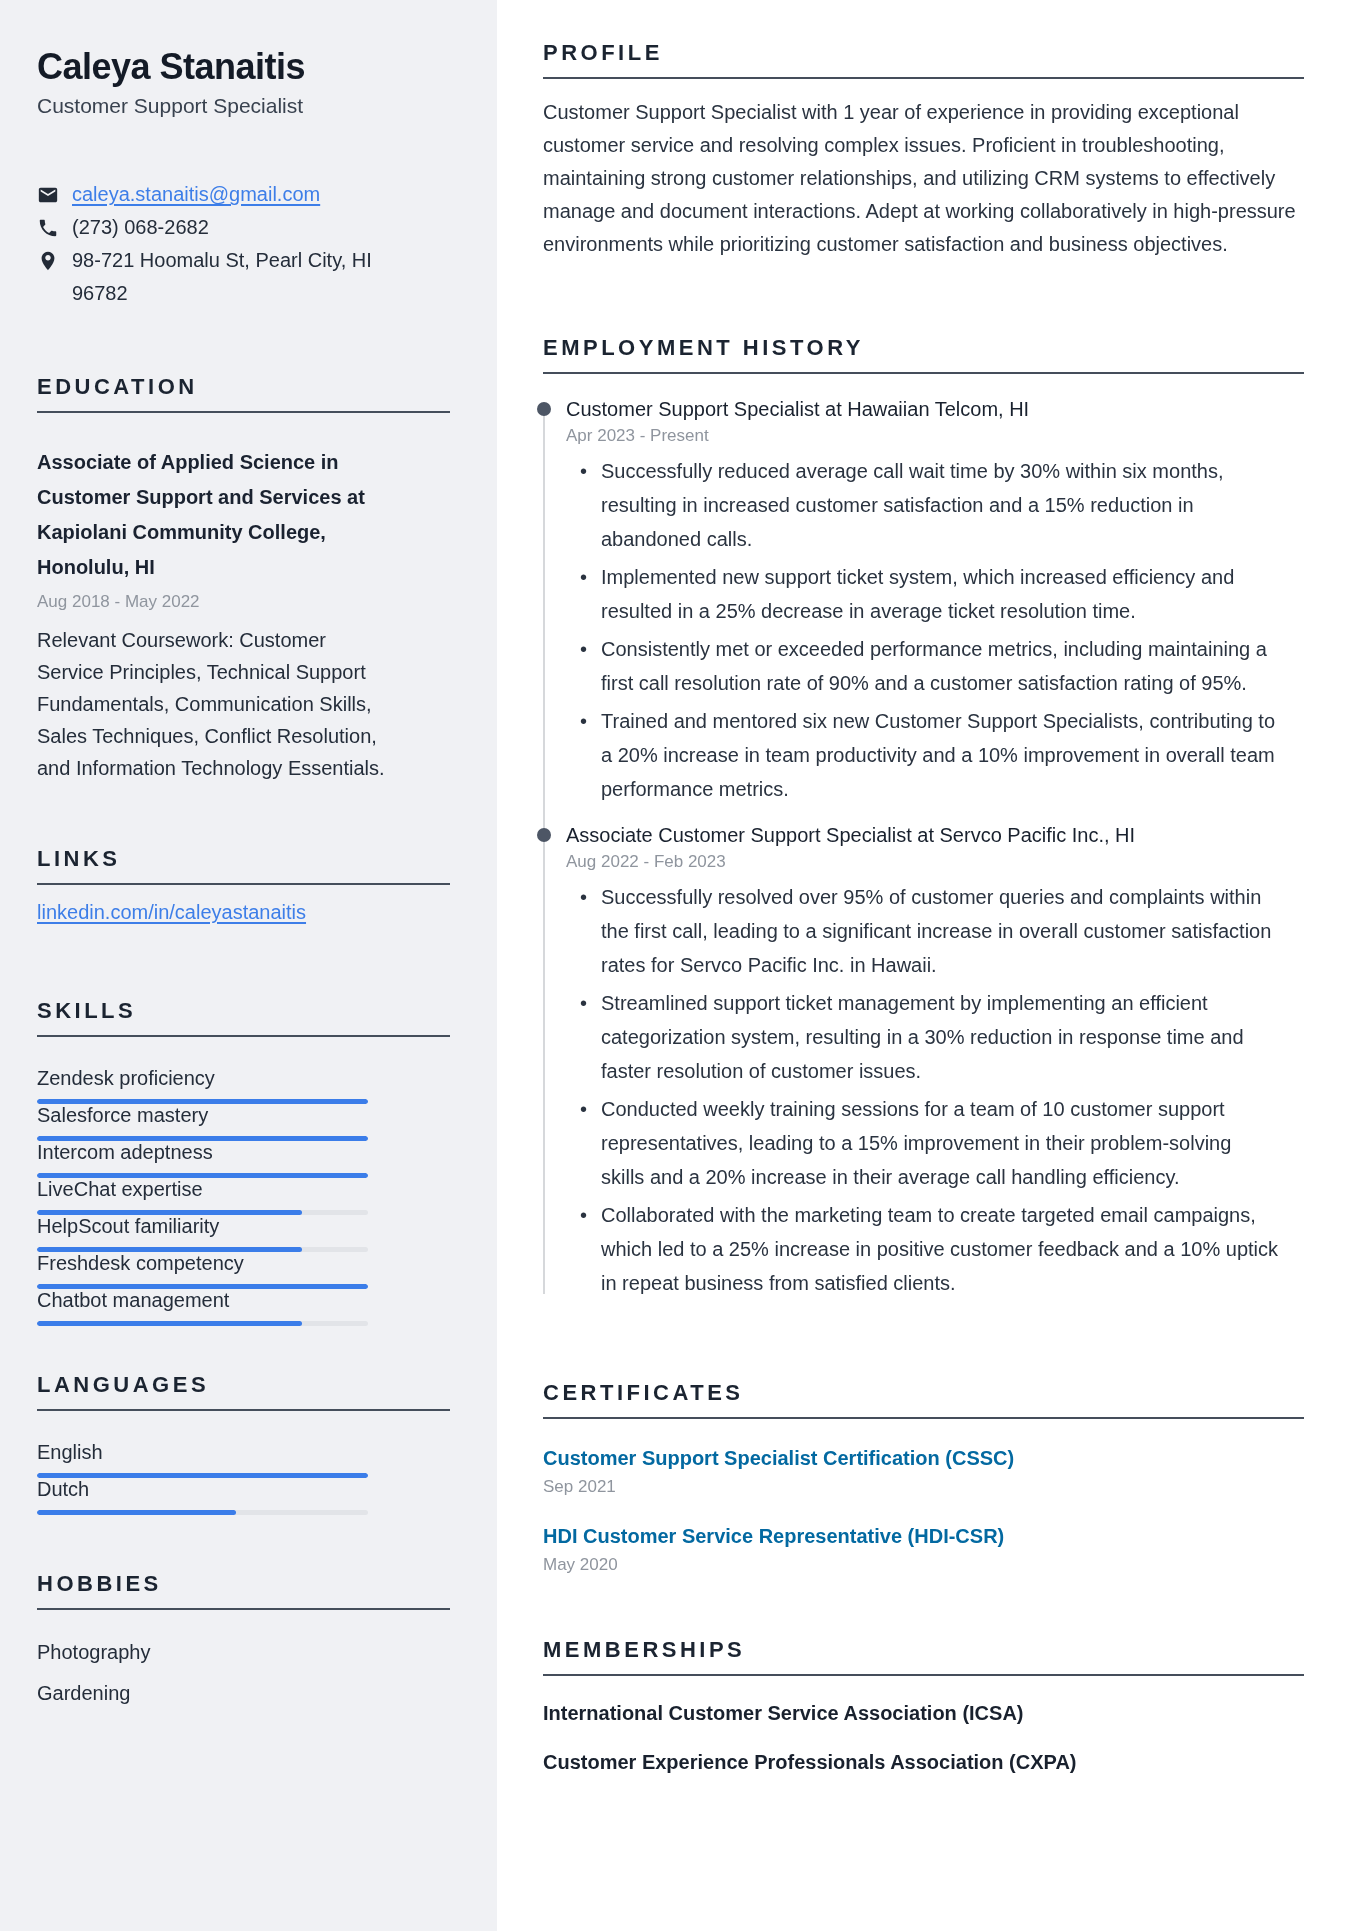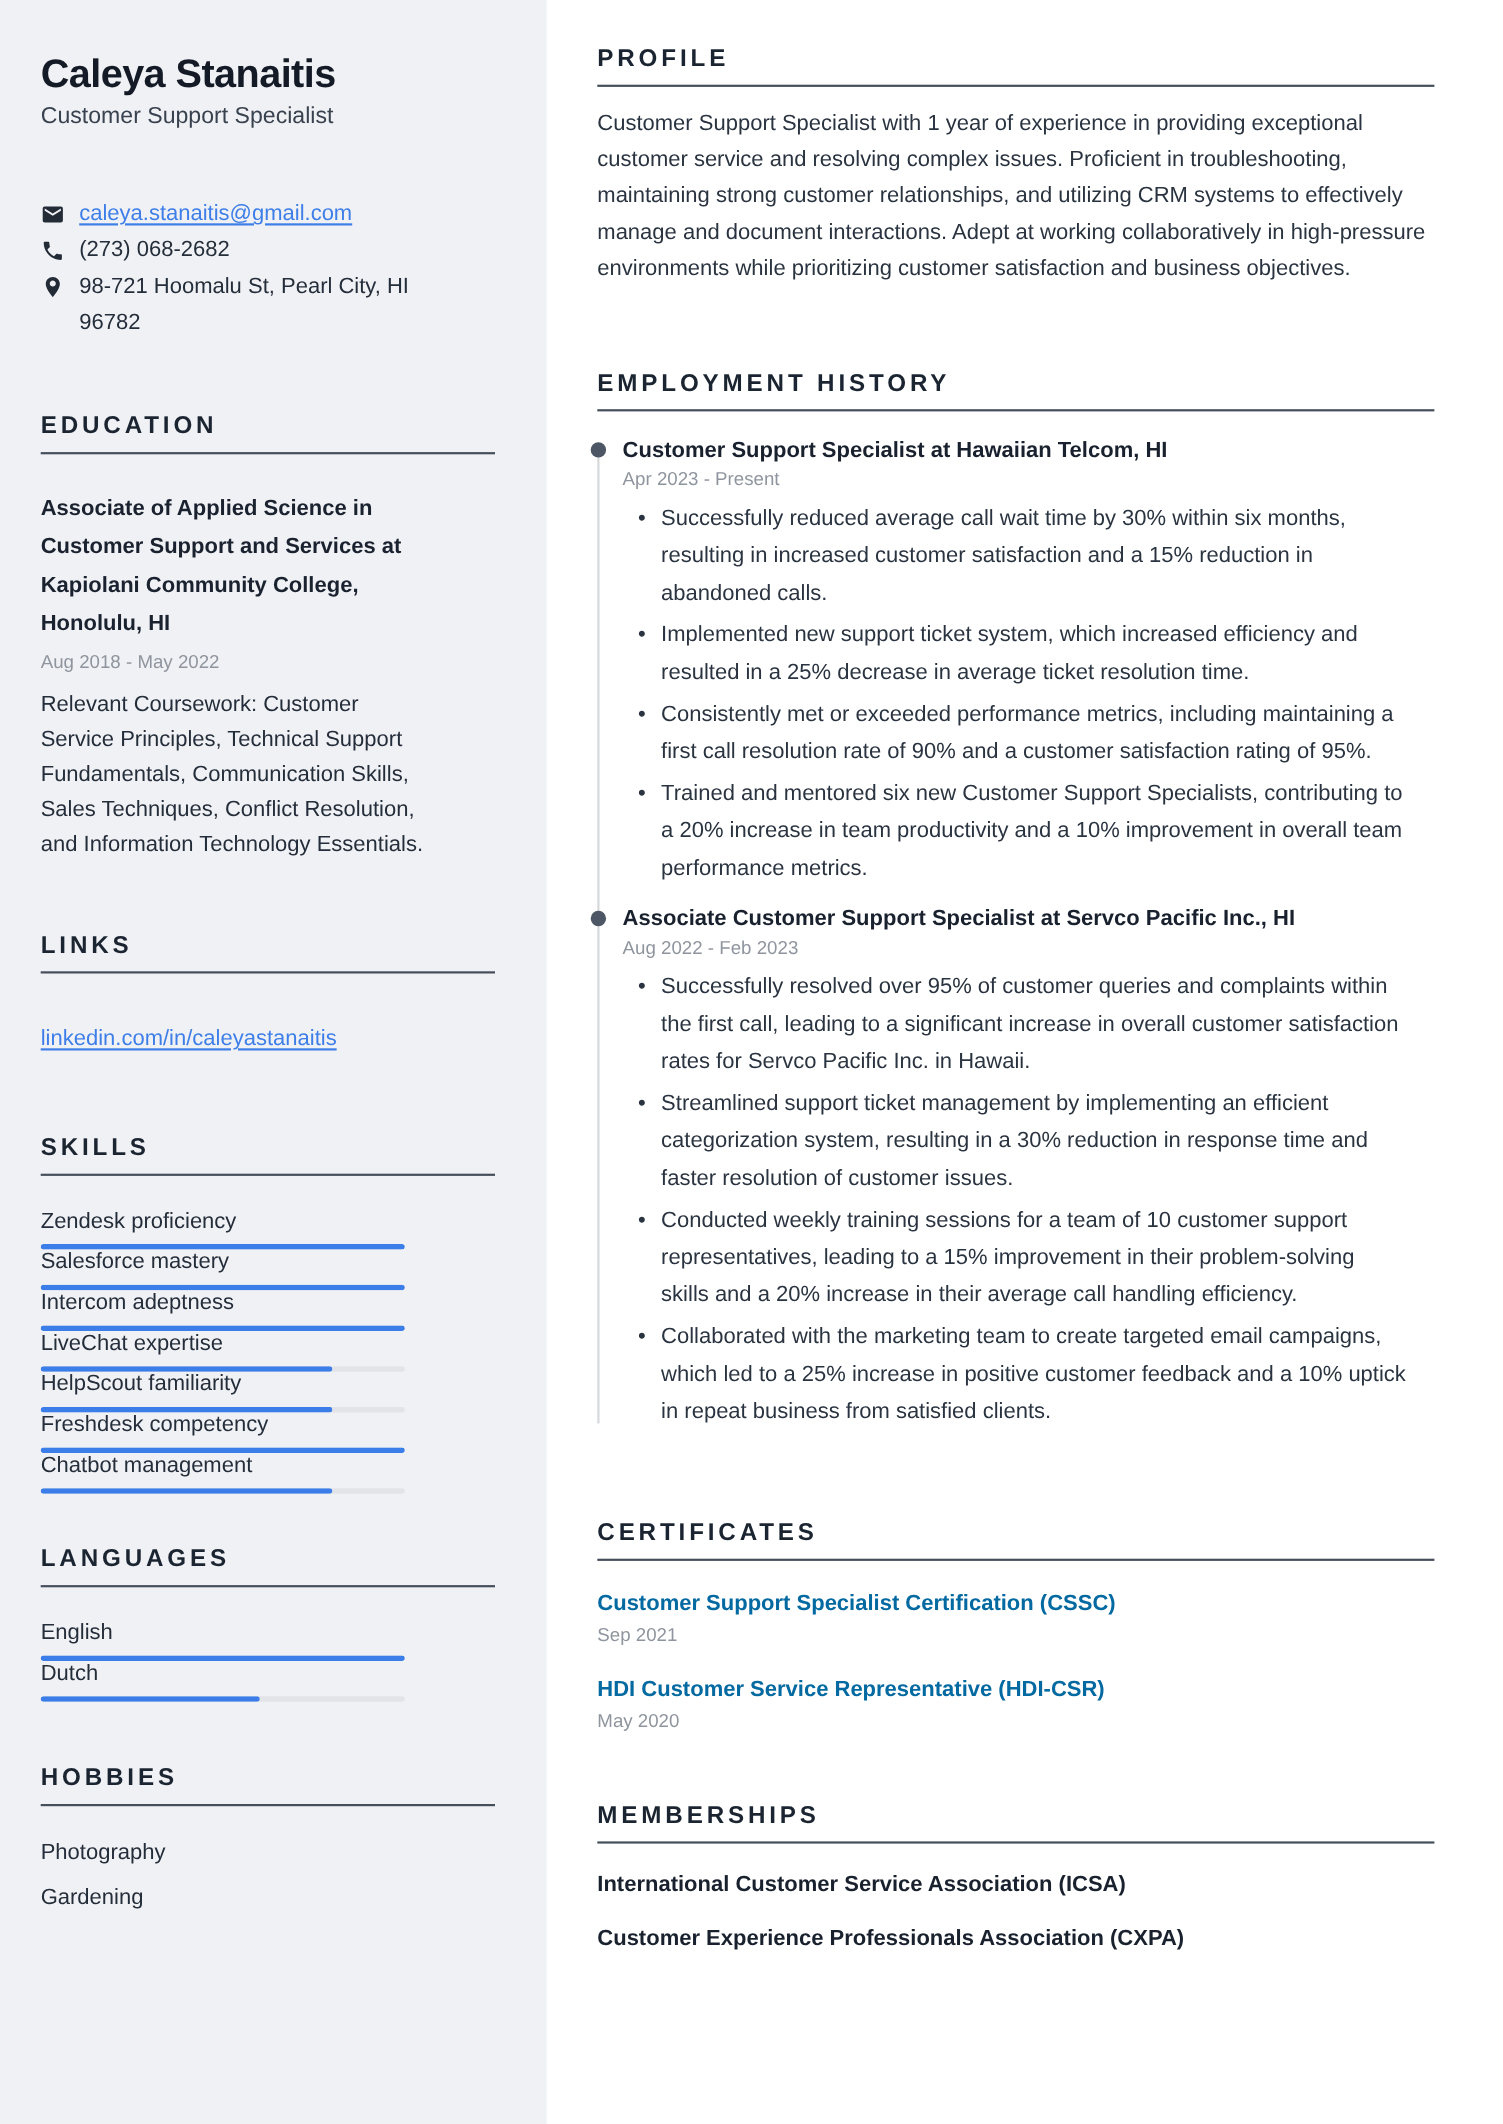--- a/index.html
+++ b/index.html
@@ -68,21 +68,21 @@
   }
   .date-sub { font-size:17px; color:#8f959e; margin-top:7px; }
   .coursework {
     font-size:20px;
     line-height:32px;
     margin-top:12px;
     max-width:350px;
     color:#242d3a;
   }
   .side-sec-links { margin-top:62px; }
-  .links-item { margin-top:48px; font-size:20px; }
+  .links-item { margin-top:16px; font-size:20px; }
   .side-sec-skills { margin-top:74px; }
   .bar-list { margin-top:30px; }
   .bar-item { }
   .bar-item:last-child { margin-bottom:0; }
   .bar-label { font-size:20px; color:#242d3a; margin-bottom:9px; }
   .bar-track {
     width:331px; height:5px;
     background:#e2e4e8;
     border-radius:3px;
     overflow:hidden;
@@ -115,21 +115,21 @@
   }
   .job { position:relative; padding-left:23px; margin-bottom:16px; }
   .job:last-child { margin-bottom:0; }
   .job-dot {
     position:absolute;
     left:-6px; top:6px;
     width:14px; height:14px;
     border-radius:50%;
     background:#4d5665;
   }
-  .job-title { font-size:20px; font-weight:bold; color:#19212e; line-height:27px; }
+  .job-title { font-size:20px; font-weight:normal; color:#19212e; line-height:27px; }
   .job-date { font-size:17px; color:#8f959e; margin-top:3px; }
   .bullets { list-style:none; margin-top:8px; padding-left:14px; }
   .bullets li {
     position:relative;
     padding-left:21px;
     font-size:20px;
     line-height:34px;
     margin-bottom:4px;
     max-width:700px;
     color:#2a3340;

